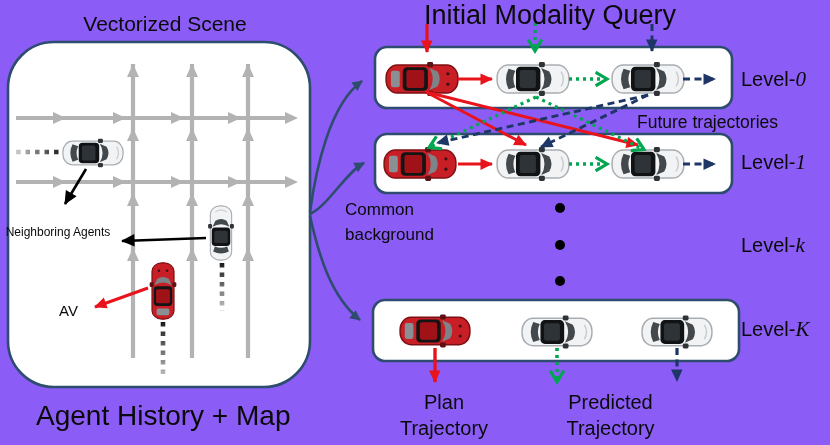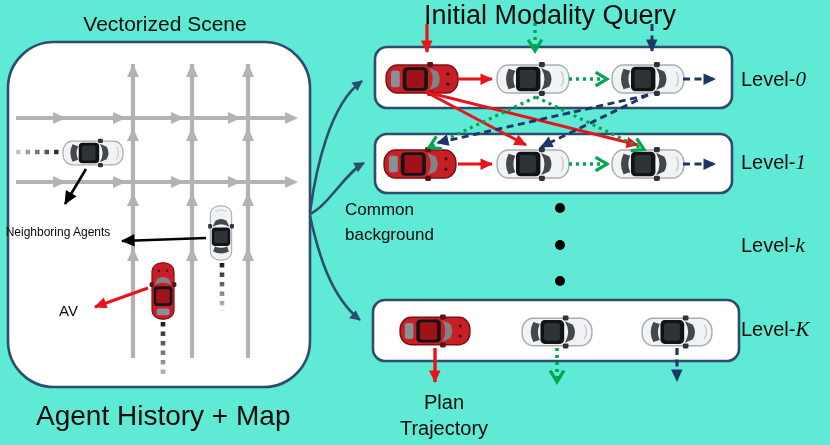--- a/index.html
+++ b/index.html
@@ -1,16 +1,16 @@
 <!DOCTYPE html>
 <html><head>
 <meta charset="utf-8">
 <style>
   html,body{margin:0;padding:0;background:#ffffff;}
-  .stage{position:relative;width:830px;height:445px;background:#5eead4;overflow:hidden;
+  .stage{position:relative;width:830px;height:445px;background:#8b5cf6;overflow:hidden;
          font-family:"Liberation Sans",sans-serif;color:#0a0a0a;}
   .gfx{position:absolute;left:0;top:0;width:830px;height:445px;}
   .lbl{position:absolute;white-space:nowrap;line-height:1.15;}
   .wrap{white-space:normal;}
   .ctr{text-align:center;}
   .scene-title{left:60px;top:12px;width:210px;font-size:21px;}
   .query-title{left:424px;top:0px;width:232px;font-size:27px;}
   .scene-caption{left:36px;top:400px;width:240px;font-size:28px;}
   .neigh{left:2px;top:223px;width:112px;font-size:12px;line-height:19px;}
   .av{left:59px;top:302px;font-size:15px;}
@@ -224,20 +224,22 @@
         <circle cx="560" cy="281" r="5"></circle>
     </g>
   </svg>
 
   <div class="lbl scene-title ctr">Vectorized Scene</div>
   <div class="lbl query-title ctr">Initial Modality Query</div>
   <div class="lbl scene-caption ctr">Agent History + Map</div>
   <div class="lbl neigh wrap ctr">Neighboring Agents</div>
   <div class="lbl av">AV</div>
   <div class="lbl common wrap">Common background</div>
+  <div class="lbl future">Future trajectories</div>
 
   <div class="lbl level lv0"><span>Level-</span><span class="idx">0</span></div>
   <div class="lbl level lv1"><span>Level-</span><span class="idx">1</span></div>
   <div class="lbl level lvk"><span>Level-</span><span class="idx">k</span></div>
   <div class="lbl level lvK"><span>Level-</span><span class="idx">K</span></div>
 
   <div class="lbl plan wrap ctr">Plan Trajectory</div>
+  <div class="lbl pred wrap ctr">Predicted Trajectory</div>
 </div>
 
 </body></html>

